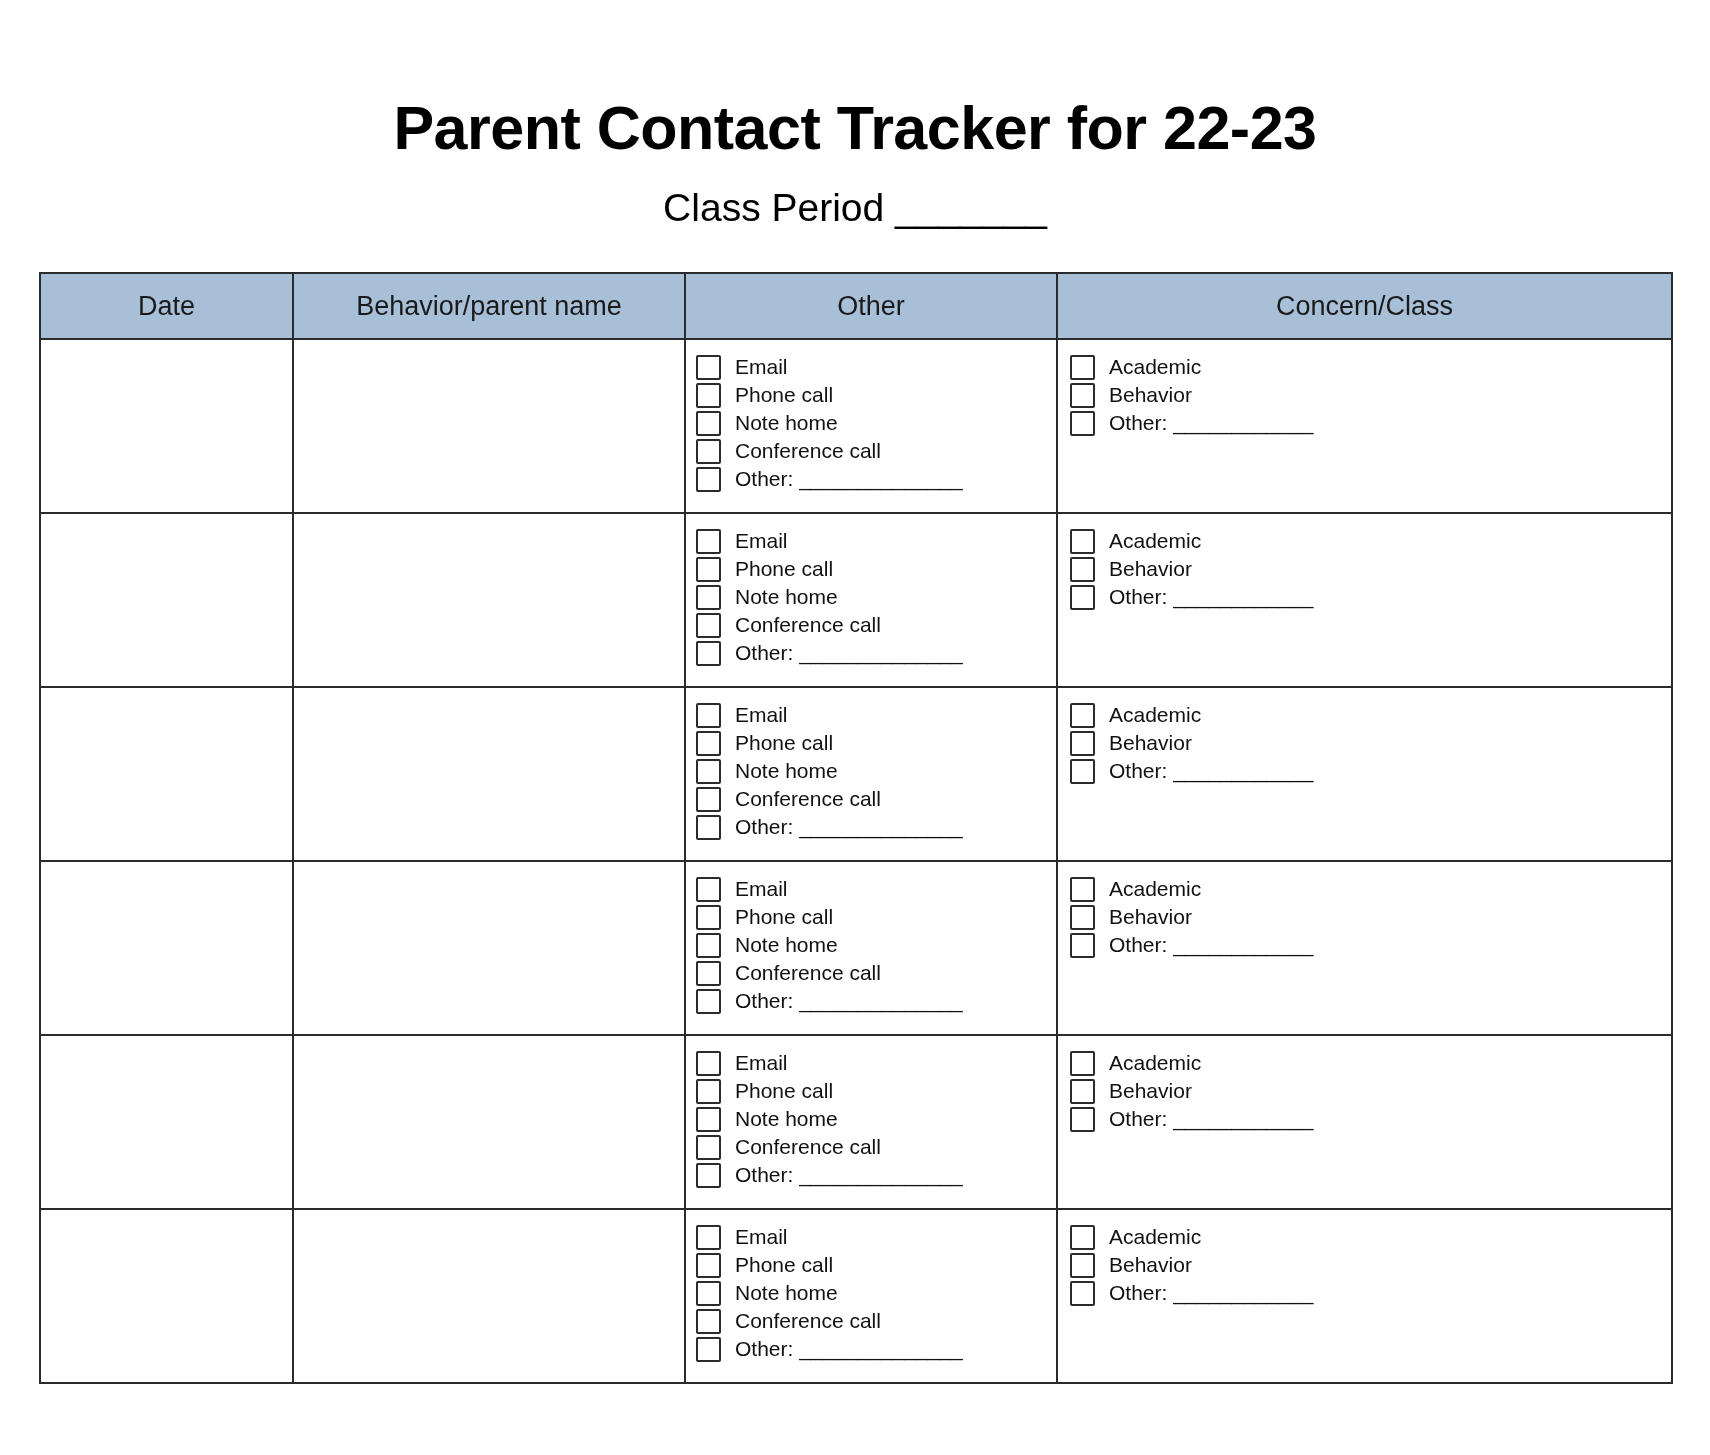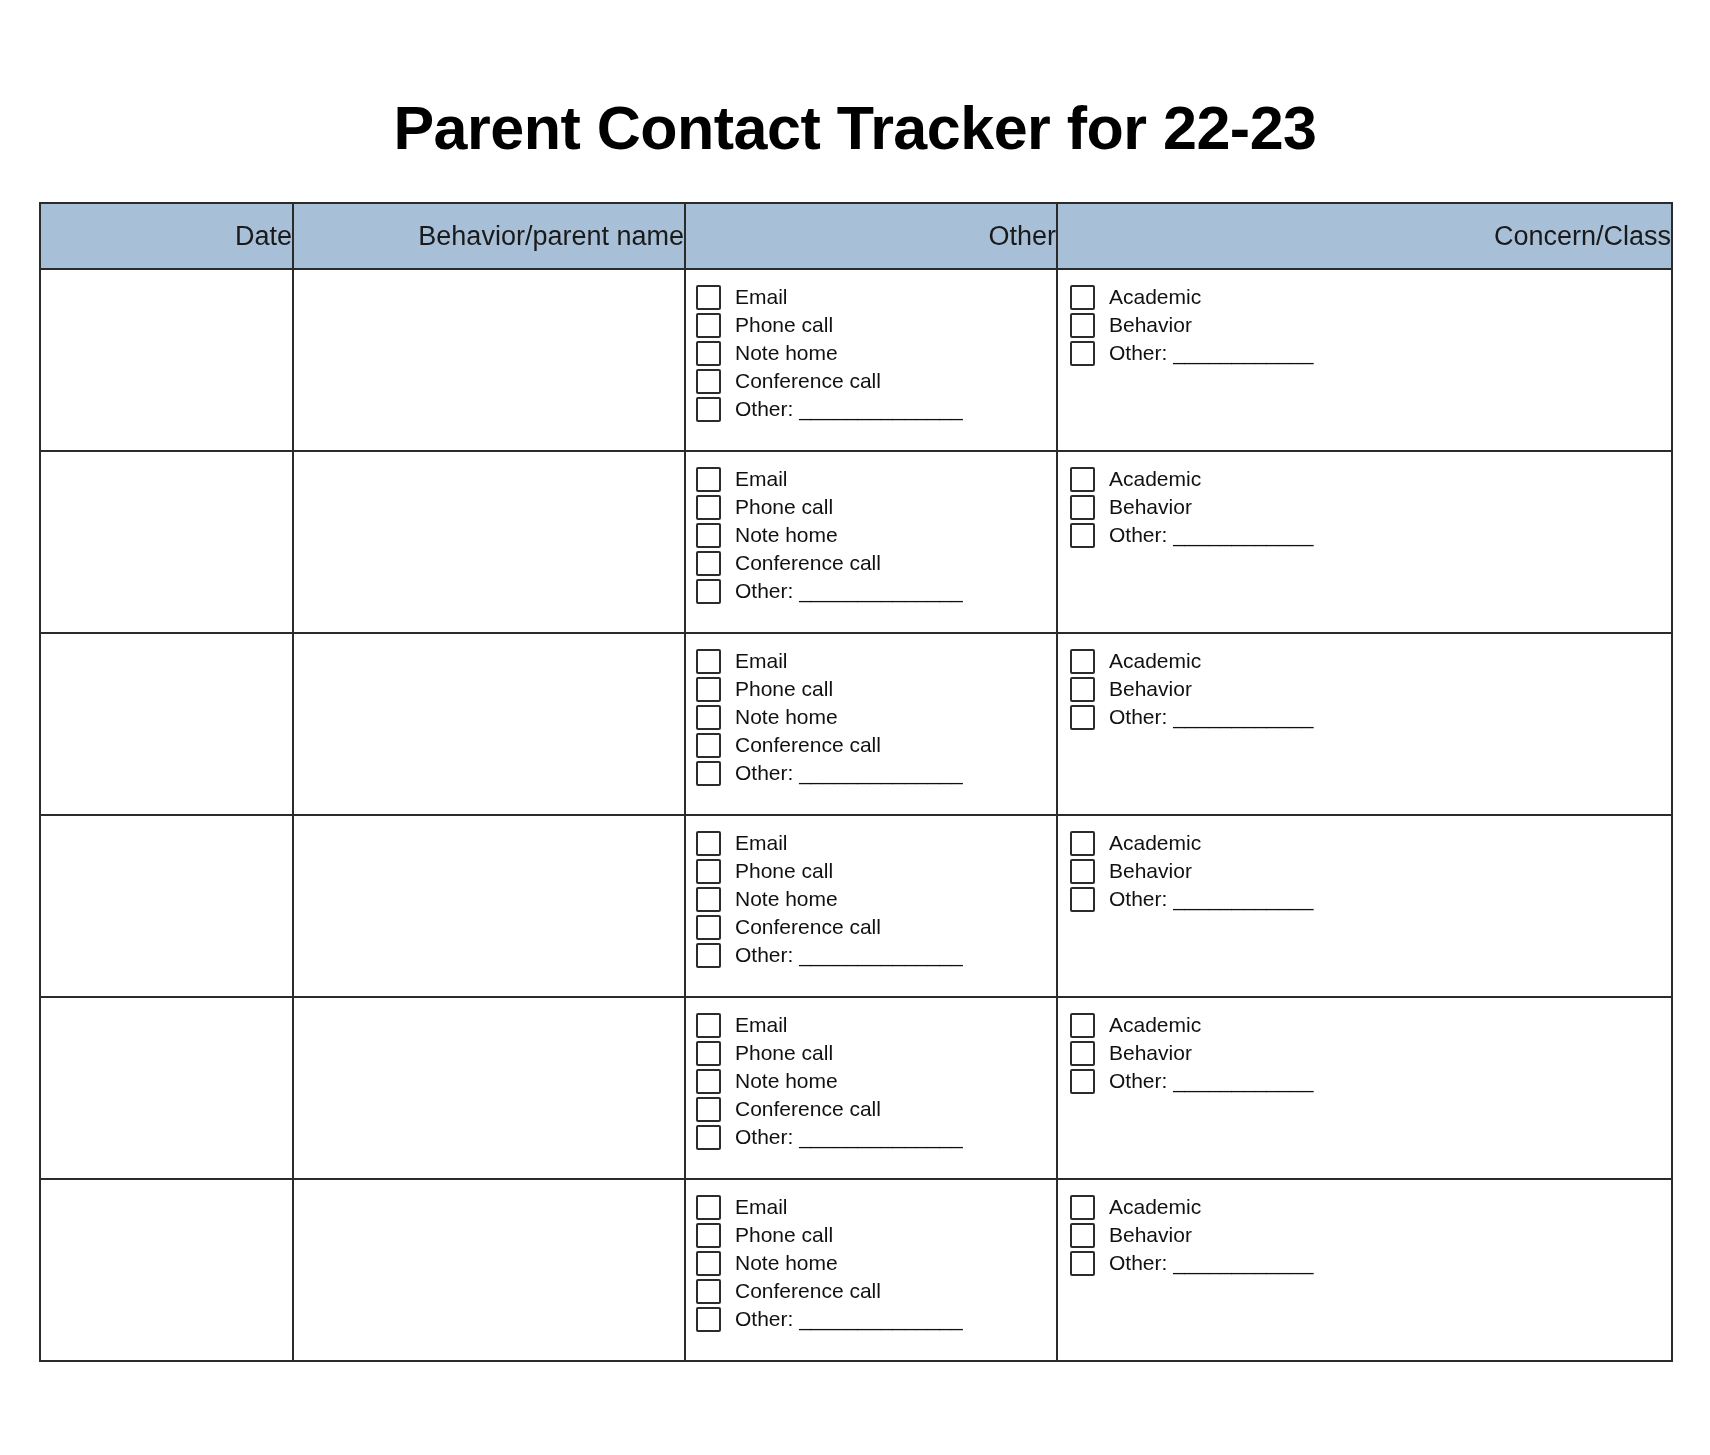--- a/index.html
+++ b/index.html
@@ -49,37 +49,37 @@
     table-layout: fixed;
   }
   table.tracker th,
   table.tracker td {
     border: 2px solid #2b2b2b;
     padding: 0;
     vertical-align: top;
   }
   table.tracker thead th {
     background: #a8bfd8;
-    text-align: right;
+    text-align: center;
     font-weight: 400;
     font-size: 27px;
     height: 64px;
     vertical-align: middle;
     color: #1a1a1a;
     margin-top: 8px;
   }
   col.c-date { width: 253px; }
   col.c-name { width: 392px; }
   col.c-type { width: 372px; }
   col.c-notes { width: 615px; }
 
   td.cell-blank { height: 164px; }
 
   .opt-list {
-    padding: 14px 0 26px 10px;
+    padding: 14px 0 18px 10px;
   }
   .opt-row {
     display: flex;
     align-items: flex-start;
     height: 28px;
   }
   .checkbox {
     width: 25px;
     height: 25px;
     border: 2px solid #2b2b2b;
@@ -99,20 +99,21 @@
   .notes-list {
     padding: 14px 0 14px 12px;
   }
 </style>
 </head>
 <body>
 
 <div class="page">
 
   <h1 class="title">Parent Contact Tracker for 22-23</h1>
+  <div class="subtitle">Class Period _______</div>
 
   <div class="table-wrap">
     <table class="tracker">
       <colgroup>
         <col class="c-date">
         <col class="c-name">
         <col class="c-type">
         <col class="c-notes">
       </colgroup>
       <thead>

